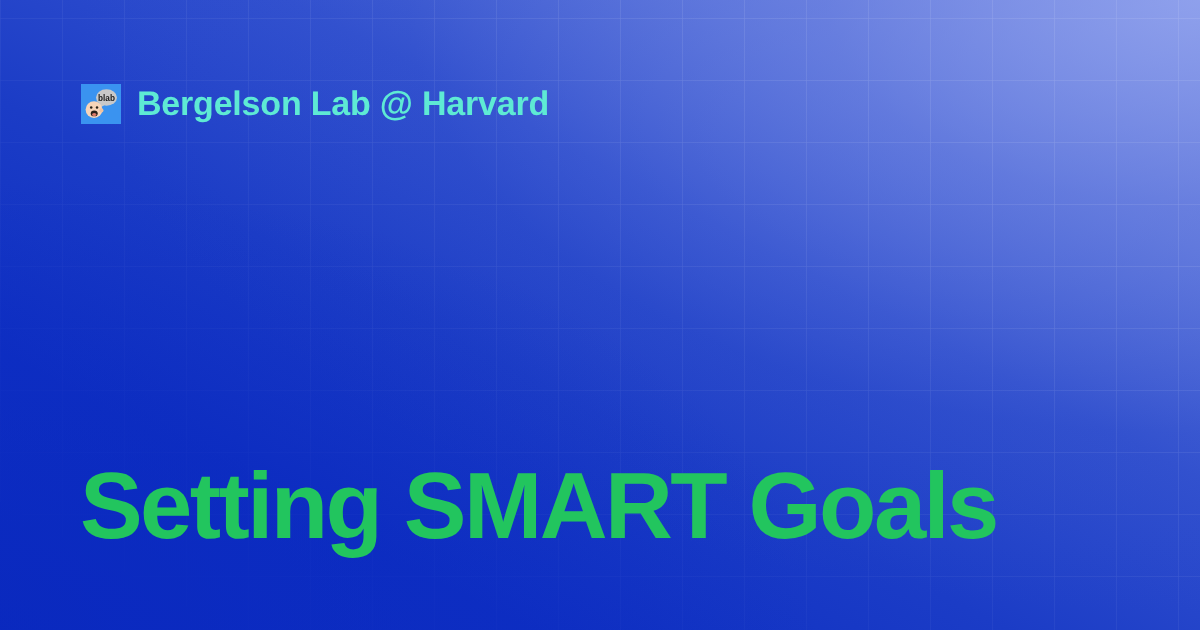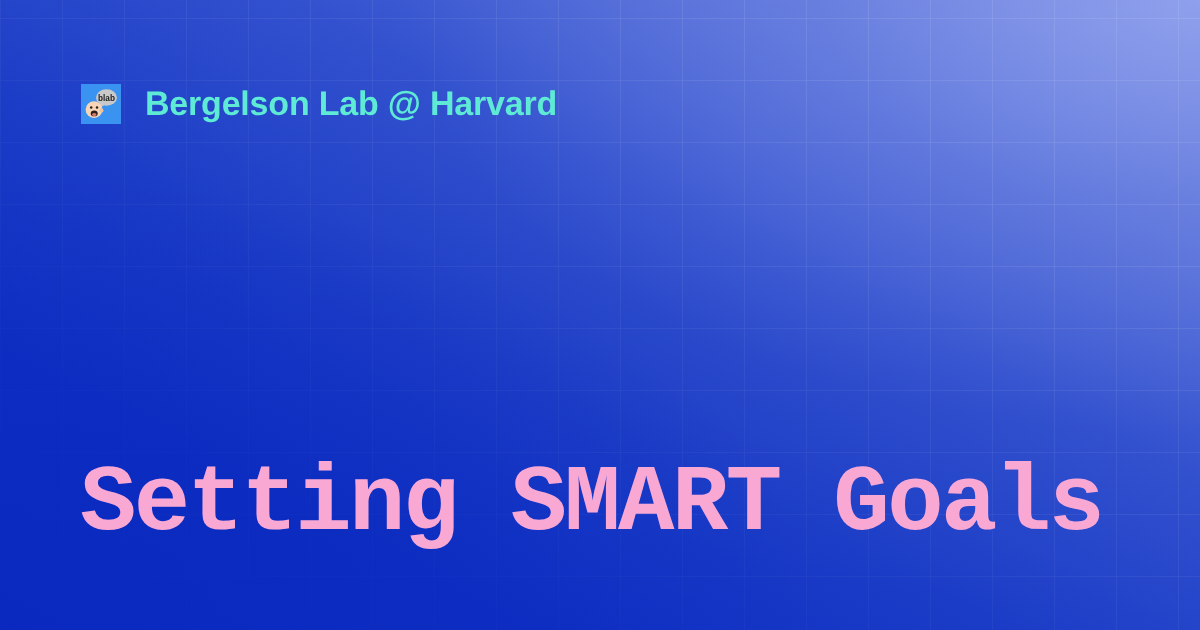--- a/index.html
+++ b/index.html
@@ -80,21 +80,21 @@
         rgba(0,0,0,0.95) 76%, rgba(0,0,0,1) 100%);
   }
 
   
   .brand {
     position: absolute;
     left: 81px;
     top: 84px;
     display: flex;
     align-items: center;
-    gap: 24px;
+    gap: 16px;
     z-index: 5;
   }
   .brand-logo {
     width: 40px;
     height: 40px;
     flex: 0 0 40px;
     background: #3a93f0;
     display: block;
     position: relative;
     overflow: hidden;
@@ -110,22 +110,22 @@
     white-space: nowrap;
     text-rendering: geometricPrecision;
   }
 
   
   .headline {
     position: absolute;
     left: 80px;
     right: 80px;
     bottom: 74px;
-    color: #f9a8d4;
-    font-family: Liberation Mono, monospace;
+    color: #22c55e;
+    font-family: Liberation Sans, sans-serif;
     font-size: 94px;
     font-weight: 700;
     letter-spacing: -2.6px;
     line-height: 1.06;
     margin: 0;
     z-index: 5;
     text-rendering: geometricPrecision;
   }
 </style>
 </head>

